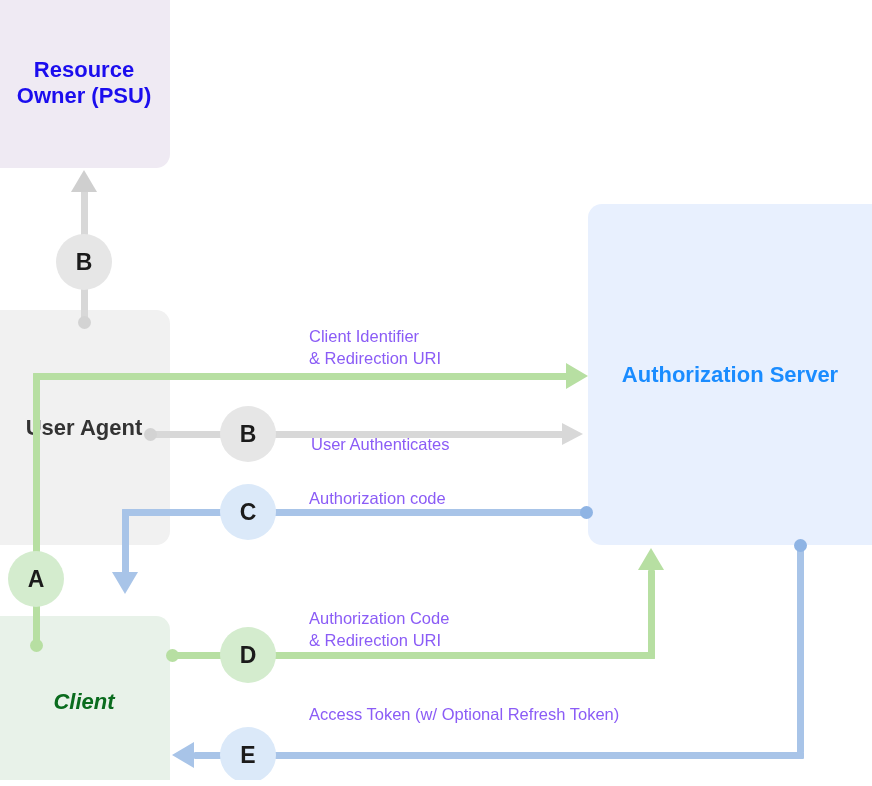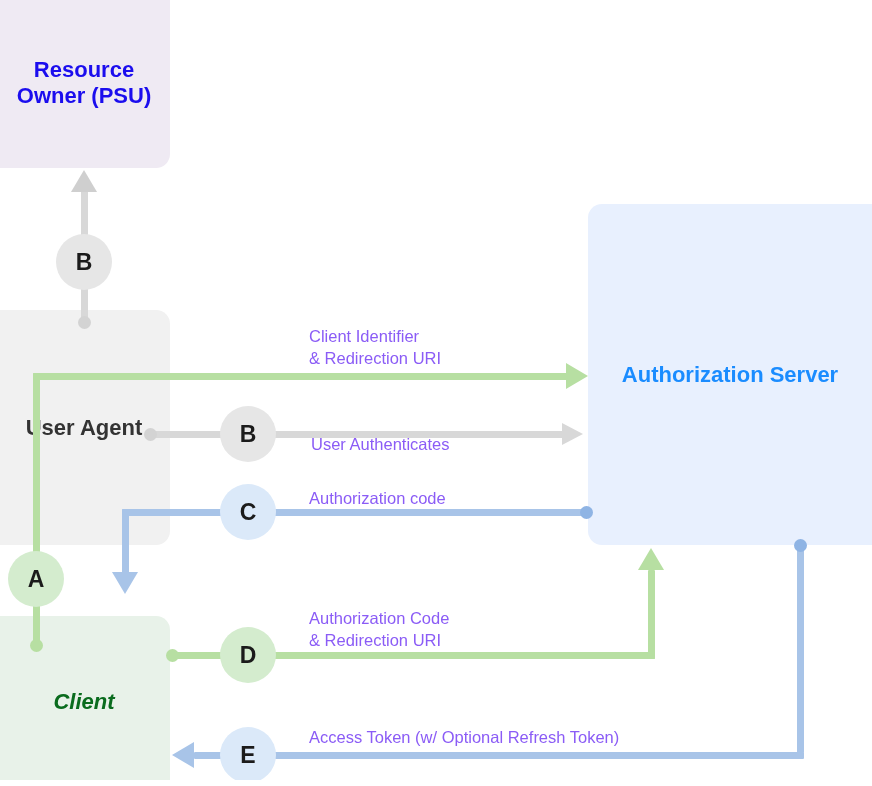--- a/index.html
+++ b/index.html
@@ -229,18 +229,18 @@
   <div class="badge badge-green" style="left:220px; top:627px;">
     <span>D</span>
   </div>
 
   <div class="conn">
     <div class="seg-v c-blue" style="left:797px; top:545px; height:208px;"></div>
     <div class="seg-h c-blue" style="left:194px; top:752px; width:610px;"></div>
     <div class="arrow arrow-left-blue" style="left:172px; top:742px;"></div>
     <div class="dot c-blue" style="left:794px; top:539px;"></div>
   </div>
-  <div class="edge-label" style="left:309px; top:727px;">Access Token (w/ Optional Refresh Token)</div>
+  <div class="edge-label" style="left:309px; top:704px;">Access Token (w/ Optional Refresh Token)</div>
   <div class="badge badge-blue" style="left:220px; top:727px;">
     <span>E</span>
   </div>
 
 </div>
 
 </body></html>

